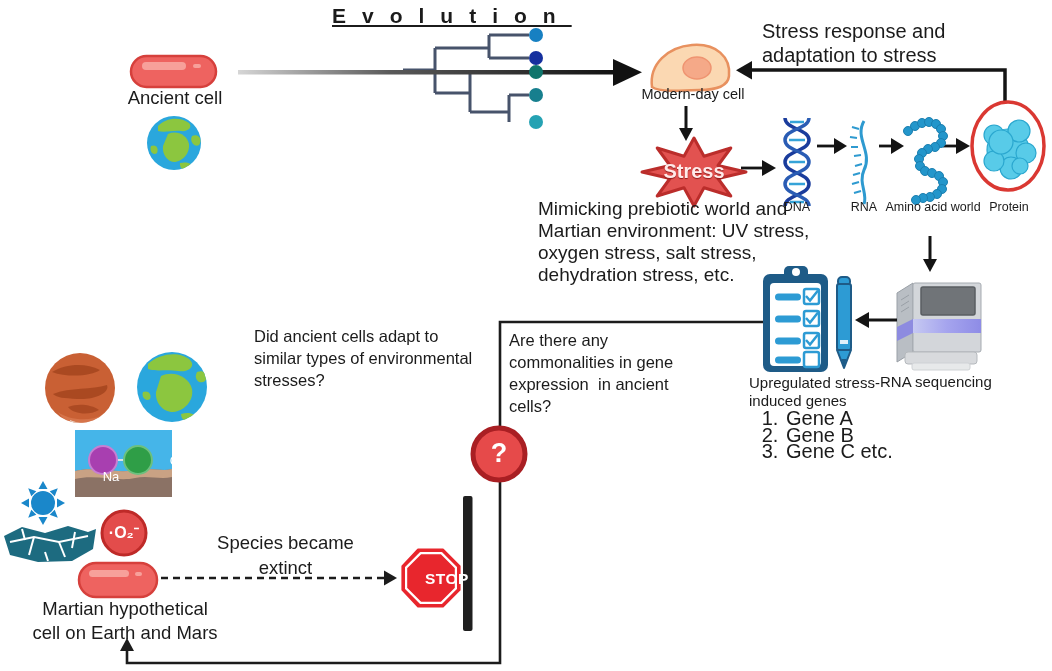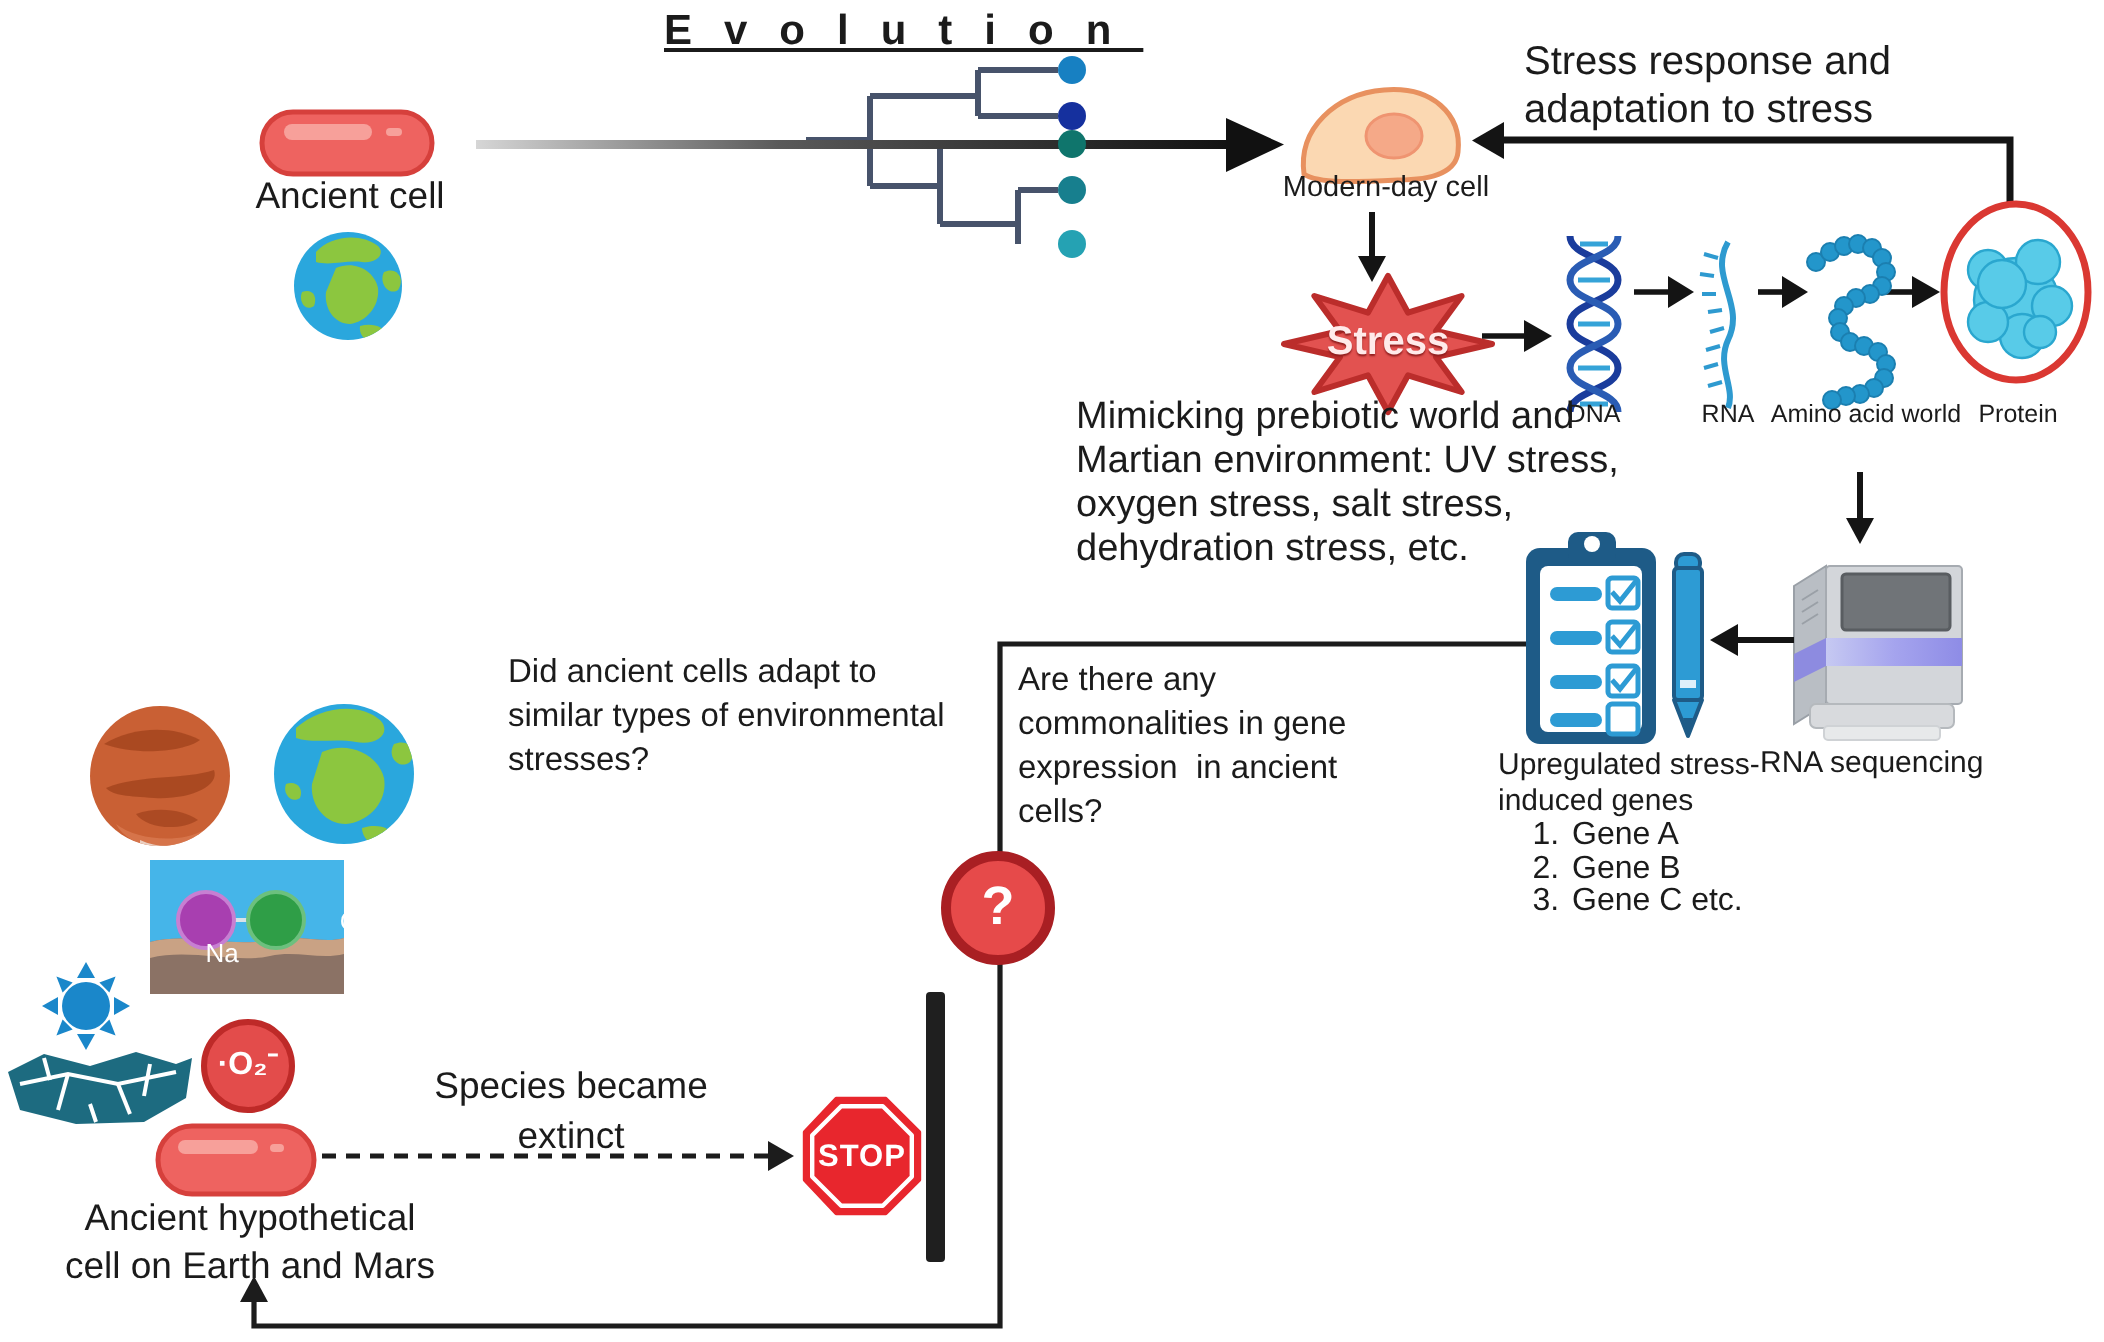--- a/index.html
+++ b/index.html
@@ -15,21 +15,21 @@
   .lab19{font-size:19px;line-height:22px;}
   .lab16{font-size:16.5px;line-height:22px;}
   .lab15{font-size:15px;line-height:17.5px;}
   .lab14{font-size:14.5px;}
   .lab12{font-size:12.5px;}
   .starlab{font-size:20px;font-weight:bold;color:#ffeaea;text-shadow:0 1px 1px #8f1d1d;}
   .qmark{font-size:27px;font-weight:bold;color:#fff;}
   .stoplab{font-size:15.5px;font-weight:bold;letter-spacing:.5px;color:#fff;}
   .ionlab{font-size:13px;color:#fff;}
   .o2lab{font-size:16px;font-weight:bold;color:#fff;}
-  ol.genes{margin:0;padding:0 0 0 22px;font-size:16px;line-height:16.5px;}
+  ol.genes{margin:0;padding:0 0 0 22px;font-size:20px;line-height:16.5px;}
   ol.genes li{margin:0;padding:0 0 0 2px;}
 </style>
 </head>
 <body>
 
 <div class="canvas">
 
 <svg class="art" width="1052" height="671" viewBox="0 0 1052 671">
   <defs>
     <linearGradient id="fadeGrad" x1="0" y1="0" x2="1" y2="0">
@@ -354,23 +354,23 @@
 
 <div class="txt lab16" style="left:254px;top:325px;">Did ancient cells adapt to
 similar types of environmental
 stresses?</div>
 
 <div class="txt qmark c" style="left:484px;top:437px;width:30px;">?</div>
 
 <div class="txt lab18 c" style="left:198px;top:530px;width:175px;line-height:25px;">Species became
 extinct</div>
 
-<div class="txt stoplab c" style="left:402px;top:569px;width:58px;">STOP</div>
-
-<div class="txt lab18 c" style="left:14px;top:597px;width:222px;line-height:24px;">Ancient hypothetical
+<div class="txt stoplab c" style="left:402px;top:569px;width:58px;padding-left:16px;">STOP</div>
+
+<div class="txt lab18 c" style="left:14px;top:597px;width:222px;line-height:24px;">Martian hypothetical
 cell on Earth and Mars</div>
 
 <div class="txt ionlab c" style="left:89px;top:469px;width:44px;">Na</div>
 <div class="txt ionlab c" style="left:124px;top:453px;width:16px;margin-left:44px;">Cl</div>
 
 <div class="txt o2lab c" style="left:101px;top:523px;width:46px;">·O₂⁻</div>
 
 </div>
 
 </body></html>

